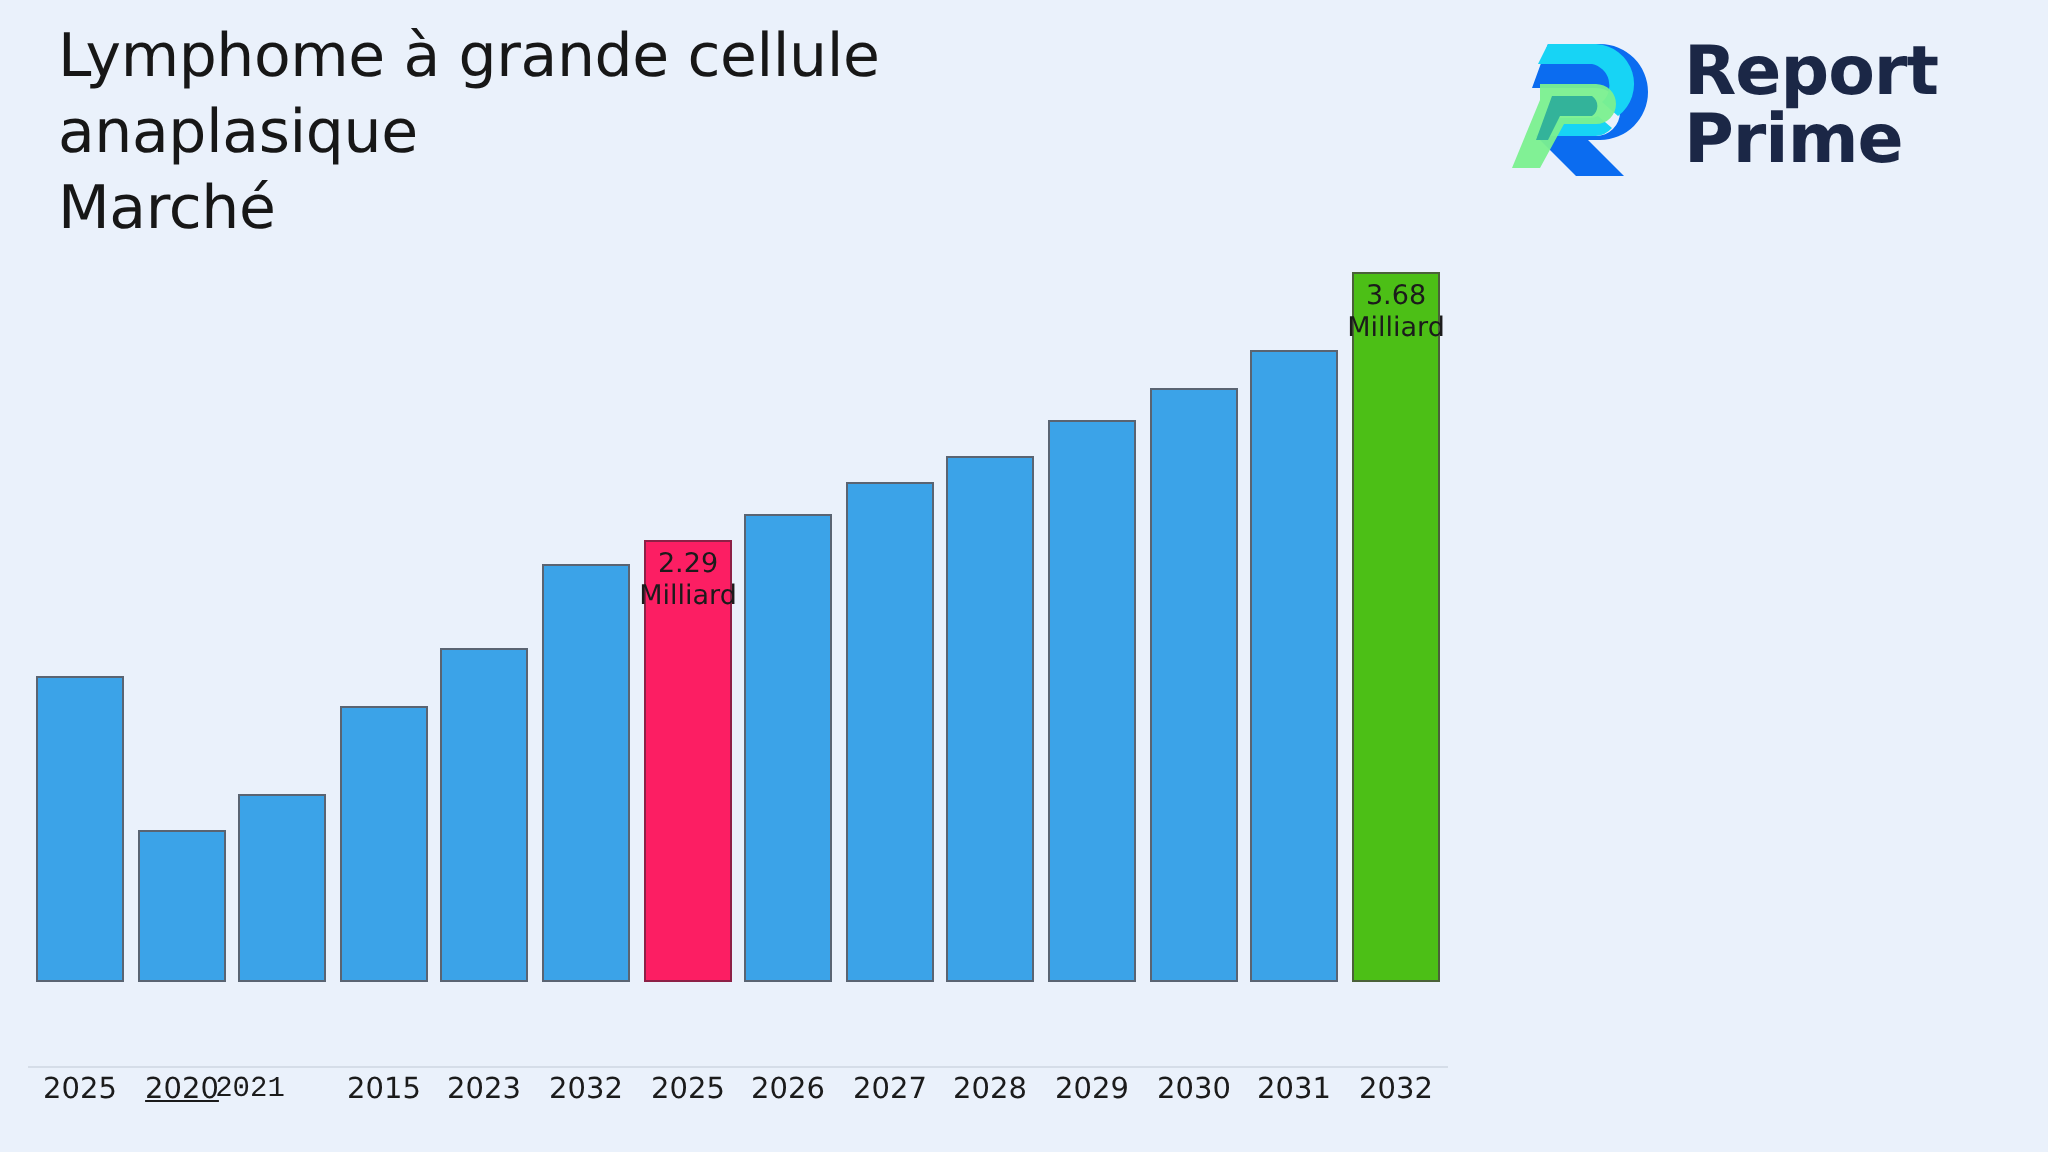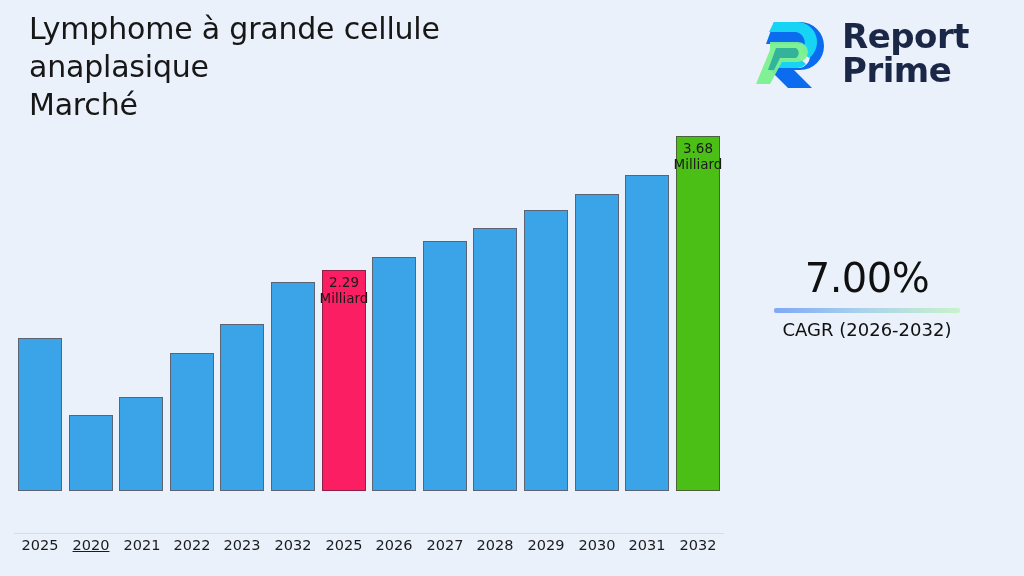--- a/index.html
+++ b/index.html
@@ -121,22 +121,22 @@
         <div class="bar blue" style="left: 575px; width: 44px; height: 297px;"></div>
         <div class="bar blue" style="left: 625px; width: 44px; height: 316px;"></div>
         <div class="bar green" style="left: 676px; width: 44px; height: 355px;"></div>
         <div class="bar-label" style="left: 659px; top: 140px;">3.68
 Milliard</div>
       </div>
 
     <div class="xlabels" id="xlabels">
         <div class="xtick" style="left: 12px;">2025</div>
         <div class="xtick" style="left: 63px; text-decoration: underline;">2020</div>
-        <div class="xtick" style="left: 114px;">2021</div>
-        <div class="xtick" style="left: 164px;">2022</div>
+        <div class="xtick" style="left: 97px; font-family: Liberation Mono, monospace;">2021</div>
+        <div class="xtick" style="left: 164px;">2015</div>
         <div class="xtick" style="left: 214px;">2023</div>
         <div class="xtick" style="left: 265px;">2032</div>
         <div class="xtick" style="left: 316px;">2025</div>
         <div class="xtick" style="left: 366px;">2026</div>
         <div class="xtick" style="left: 417px;">2027</div>
         <div class="xtick" style="left: 467px;">2028</div>
         <div class="xtick" style="left: 518px;">2029</div>
         <div class="xtick" style="left: 569px;">2030</div>
         <div class="xtick" style="left: 619px;">2031</div>
         <div class="xtick" style="left: 670px;">2032</div>
@@ -156,20 +156,15 @@
           <path d="M16 24 H44 A10 10 0 0 1 44 44 H28 L16 66 H2 L16 32 Z" fill="#7bf08f" opacity="0.95"></path>
           <path d="M22 30 H42 A6 6 0 0 1 42 40 H26 L20 52 L14 52 Z" fill="#33b39a"></path>
         </svg>
       </span>
       <span class="logo-text">
         <span>Report</span><br>
         <span>Prime</span>
       </span>
     </div>
 
-    <div class="cagr-block">
-      <div class="cagr-value">7.00%</div>
-      <div class="cagr-rule"></div>
-      <div class="cagr-caption">CAGR (2026-2032)</div>
-    </div>
   </div>
 
 </div>
 
 </body></html>

